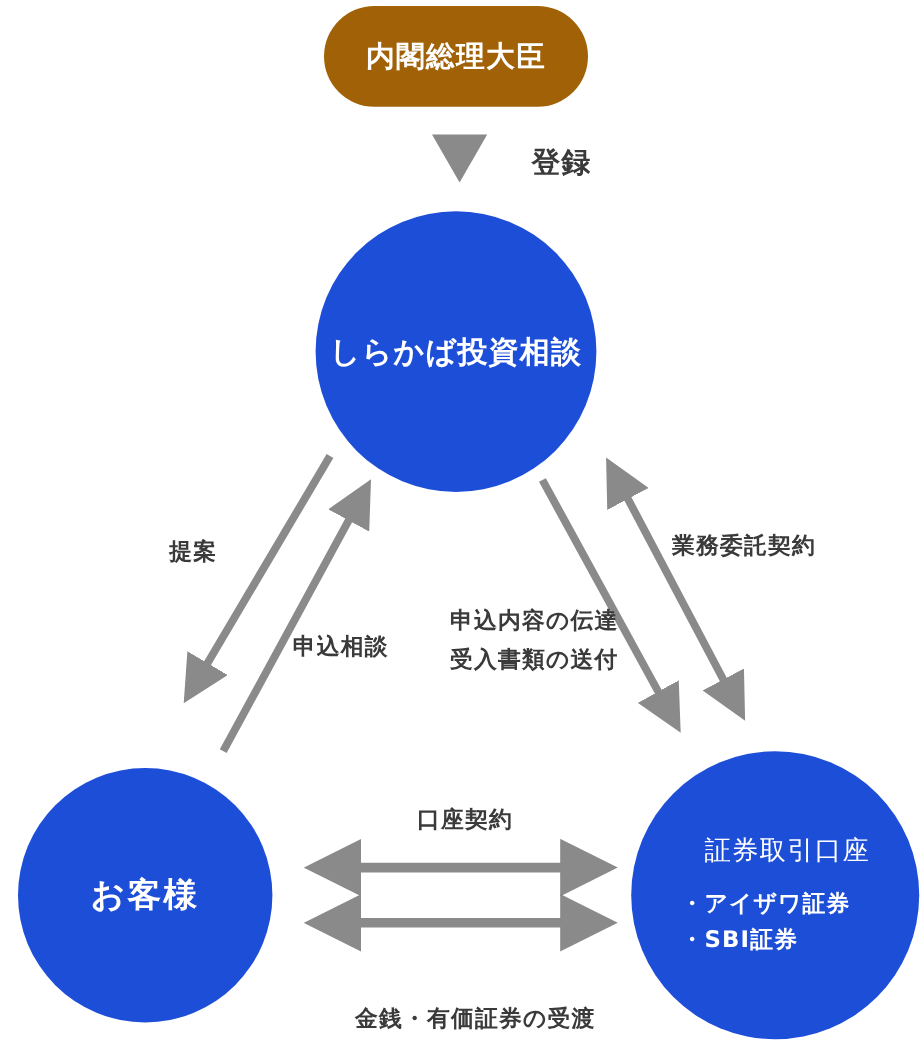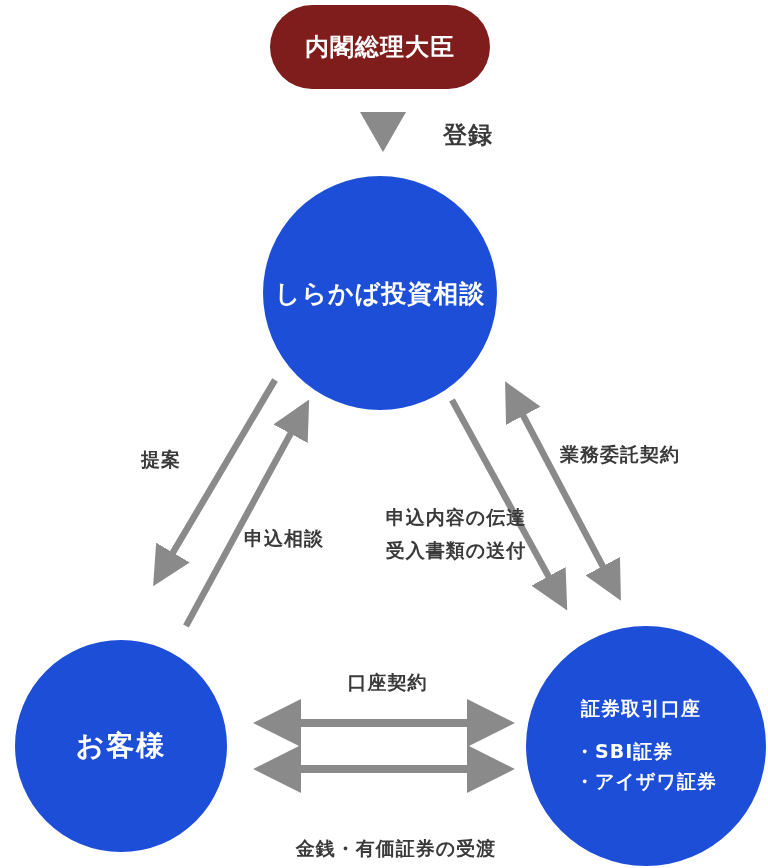--- a/index.html
+++ b/index.html
@@ -9,39 +9,39 @@
     height: 868px;
     background: #ffffff;
     font-family: "DejaVu Sans", "Liberation Sans", sans-serif;
     overflow: hidden;
   }
   
   .pill {
     position: absolute;
     left: 270px; top: 5px;
     width: 220px; height: 84px;
-    background: #7f1d1d;
+    background: #a16207;
     border-radius: 42px;
     display: flex; align-items: center; justify-content: center;
     color: #ffffff; font-weight: bold; font-size: 24px;
     letter-spacing: 1px;
   }
   .circle {
     position: absolute;
     background: #1d4ed8;
     border-radius: 50%;
     display: flex; align-items: center; justify-content: center;
     color: #ffffff; font-weight: bold;
     text-align: center;
   }
   #advisor-circle   { left: 263px; top: 176px; width: 234px; height: 234px; font-size: 25px; letter-spacing: 1px; }
   #customer-circle  { left: 15px;  top: 640px; width: 212px; height: 212px; font-size: 28px; letter-spacing: 2px; }
   #securities-circle{ left: 526px; top: 626px; width: 240px; height: 240px; }
   #securities-content { text-align: left; }
-  #securities-content .sec-title { font-size: 19px; font-weight: bold; letter-spacing: 1px; margin: 0 0 14px 6px; }
+  #securities-content .sec-title { font-size: 22px; font-weight: normal; letter-spacing: 1px; margin: 0 0 14px 20px; }
   #securities-content .sec-item  { font-size: 19px; font-weight: bold; letter-spacing: 1px; line-height: 30px; }
   
   .down-triangle {
     position: absolute;
     left: 360px; top: 112px;
     width: 0; height: 0;
     border-left: 23px solid transparent;
     border-right: 23px solid transparent;
     border-top: 40px solid #8A8A8A;
   }
@@ -53,21 +53,21 @@
     color: #3A3A3A;
     font-weight: bold;
     font-size: 19px;
     letter-spacing: 1px;
     white-space: nowrap;
   }
   #label-register   { left: 443px; top: 119px; font-size: 24px; }
   #label-proposal   { left: 141px; top: 447px; }
   #label-application{ left: 244px; top: 526px; }
   #label-outsourcing{ left: 560px; top: 442px; }
-  #label-transfer   { left: 375px; top: 501px; width: 162px; text-align: center; line-height: 33px; }
+  #label-transfer   { left: 375px; top: 501px; width: 162px; text-align: left; line-height: 33px; }
   #label-account    { left: 330px; top: 670px; width: 115px; text-align: center; }
   #label-delivery   { left: 280px; top: 796px; width: 232px; text-align: center; margin-top: 40px; }
 </style>
 </head>
 <body>
 
 <div id="stage">
 
   <svg id="arrow-layer" width="768" height="868" viewBox="0 0 768 868" aria-hidden="true">
     <defs>
@@ -94,22 +94,22 @@
     <span>しらかば投資相談</span>
   </div>
 
   <div class="circle" id="customer-circle">
     <span>お客様</span>
   </div>
 
   <div class="circle" id="securities-circle">
     <div id="securities-content">
       <div class="sec-title">証券取引口座</div>
+      <div class="sec-item">・アイザワ証券</div>
       <div class="sec-item">・SBI証券</div>
-      <div class="sec-item">・アイザワ証券</div>
     </div>
   </div>
 
   <div class="edge-label" id="label-proposal">提案</div>
   <div class="edge-label" id="label-application">申込相談</div>
   <div class="edge-label" id="label-outsourcing">業務委託契約</div>
   <div class="edge-label" id="label-transfer">
     <div>申込内容の伝達</div>
     <div>受入書類の送付</div>
   </div>

